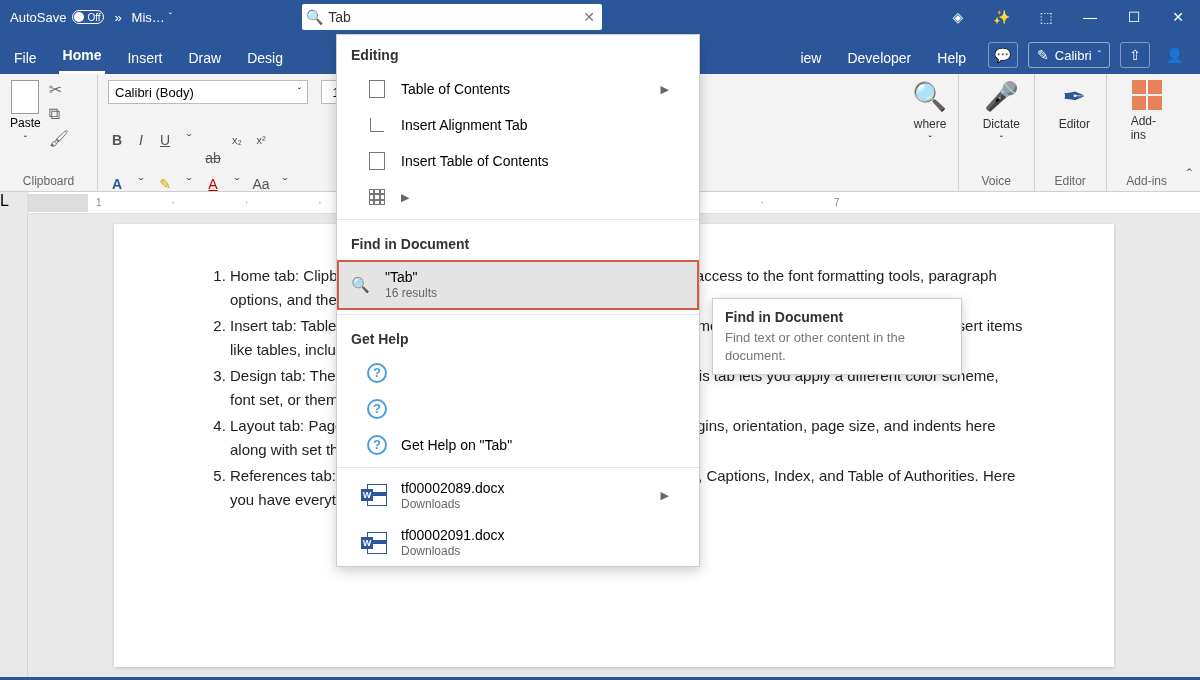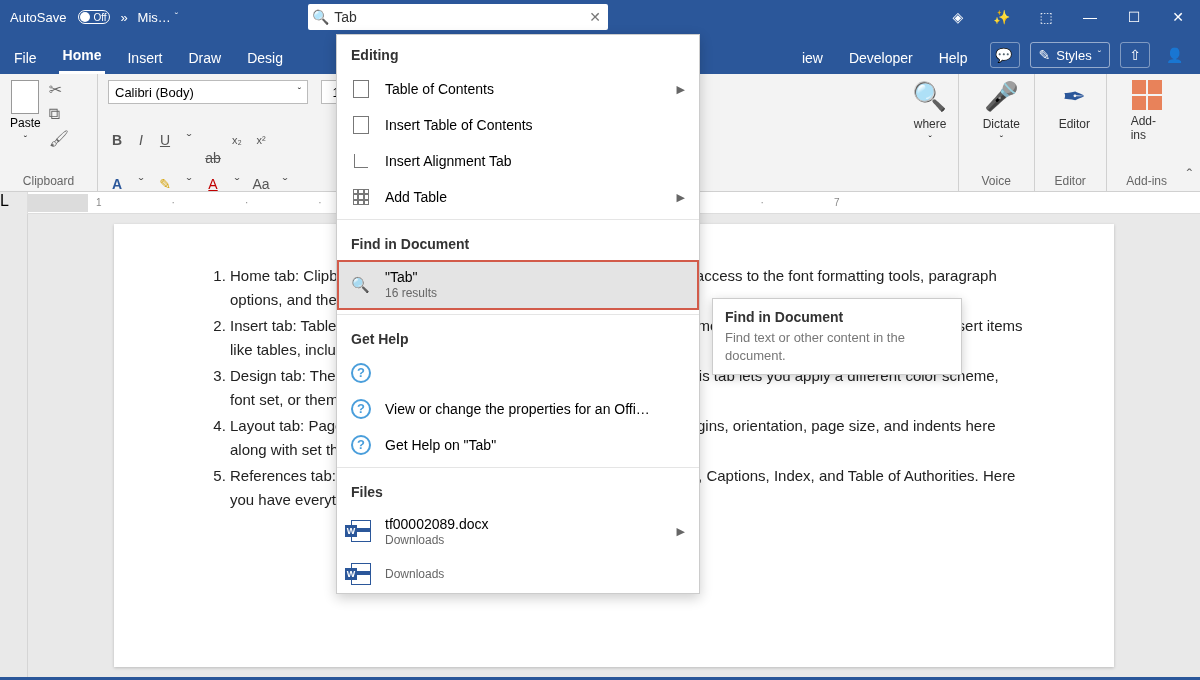--- a/index.html
+++ b/index.html
@@ -1,21 +1,21 @@
 <!DOCTYPE html>
 <html><head>
 <meta charset="utf-8">
 <style>
   * { box-sizing: border-box; margin: 0; padding: 0; font-family: "Segoe UI", Tahoma, sans-serif; }
   body { width: 1200px; height: 680px; overflow: hidden; background: #f3f3f3; position: relative; }
 
   
   .titlebar { height: 34px; background: #2b579a; color: #fff; display: flex; align-items: center; font-size: 13px; }
   .titlebar .left { display:flex; align-items:center; gap:10px; padding:0 10px;}
-  .tb-autosave { display:flex; align-items:center; gap:12px; }
+  .tb-autosave { display:flex; align-items:center; gap:6px; }
   .switch { width:32px; height:14px; border:1px solid #fff; border-radius:7px; display:flex; align-items:center; padding:1px;}
   .switch .knob{ width:10px; height:10px; background:#fff; border-radius:50%; }
   .switch .lbl{ font-size:10px; margin-left:3px; color:#fff;}
   .tb-item { display:flex; align-items:center; gap:4px; }
   .chev { display:inline-block; font-size:10px; }
   .titlebar .center { flex:1; display:flex; justify-content:flex-start; padding-left:120px;}
   .searchbox { width:300px; height:26px; background:#fff; display:flex; align-items:center; border-radius:2px;}
   .searchbox .mag { width:26px; text-align:center; color:#777; font-size:14px;}
   .searchbox input { border:none; outline:none; flex:1; font-size:14px; color:#333;}
   .searchbox .clear{ width:26px; text-align:center; color:#777; font-size:14px; cursor:pointer;}
@@ -74,21 +74,21 @@
   .doc ol{ list-style:decimal; padding-left:36px; font-size:15px; color:#222; line-height:1.6;}
   .doc li{ margin-bottom:2px;}
 
   
   .status{ height:24px; background:#2b579a; color:#fff; display:flex;align-items:center; font-size:12px; padding:0 10px; gap:18px;}
   .status .sp{flex:1;}
 
   
   .searchdrop{ position:absolute; left:336px; top:34px; width:364px; background:#fff; border:1px solid #ccc; box-shadow:0 4px 12px rgba(0,0,0,0.2); z-index:50; font-size:14px;}
   .sd-section-title{ font-weight:600; padding:12px 14px 8px 14px; color:#333;}
-  .sd-item{ display:flex; align-items:center; gap:14px; padding:8px 14px; cursor:pointer;}
+  .sd-item{ display:flex; align-items:center; gap:14px; padding:8px 30px; cursor:pointer;}
   .sd-icon{ width:20px;height:20px;display:flex;align-items:center;justify-content:center;color:#666;}
   .sd-text{ flex:1; }
   .sd-chev{ color:#666; font-size:11px;}
   .sd-hr{ height:1px; background:#e5e5e5; margin:4px 0;}
   .sd-highlight{ background:#e4e4e4; border:2px solid #d25b4a; padding:6px 12px;}
   .sd-highlight .sd-text{ line-height:1.3;}
   .sd-sub{ font-size:12px; color:#666;}
   .sd-file .sd-text{ line-height:1.2;}
   .help-circ{ width:20px;height:20px;border:2px solid #4a9edb;border-radius:50%;color:#4a9edb;display:flex;align-items:center;justify-content:center;font-size:13px;font-weight:600;}
   .fileic{ width:20px;height:22px;border:1px solid #2b579a;background:linear-gradient(#fff 35%, #2b579a 35% 55%, #fff 55%); position:relative;}
@@ -147,21 +147,21 @@
   <div class="menuitem">Draw</div>
   <div class="menuitem">Desig</div>
   <div class="menu-spacer"></div>
   <div class="menuitem" style="margin-left:320px">iew</div>
   <div class="menuitem">Developer</div>
   <div class="menuitem">Help</div>
   <div class="menu-right">
     <div class="menu-icon-btn">💬</div>
     <div class="menu-btn">
       <span class="pencil">✎</span>
-      <span>Styles</span>
+      <span>Calibri</span>
       <span class="chev">ˇ</span>
     </div>
     <div class="menu-icon-btn">⇧</div>
     <div class="menu-icon-btn" style="border:none">👤</div>
   </div>
 </div>
 
 <div class="ribbon">
   <div class="group" style="width:98px">
     <div class="body">
@@ -306,82 +306,80 @@
   <div class="sd-section-title">Editing</div>
   <div class="sd-item">
     <span class="sd-icon">
         <span class="doc-ico"></span>
       </span>
     <span class="sd-text">Table of Contents</span>
     <span class="sd-chev">▶</span>
   </div>
   <div class="sd-item">
     <span class="sd-icon">
+        <span class="tab-ico"></span>
+      </span>
+    <span class="sd-text">Insert Alignment Tab</span>
+  </div>
+  <div class="sd-item">
+    <span class="sd-icon">
         <span class="doc-ico"></span>
       </span>
     <span class="sd-text">Insert Table of Contents</span>
   </div>
   <div class="sd-item">
     <span class="sd-icon">
-        <span class="tab-ico"></span>
-      </span>
-    <span class="sd-text">Insert Alignment Tab</span>
-  </div>
-  <div class="sd-item">
-    <span class="sd-icon">
         <span class="tbl-ico">
           <span></span>
           <span></span>
           <span></span>
           <span></span>
           <span></span>
           <span></span>
           <span></span>
           <span></span>
           <span></span>
         </span>
       </span>
-    <span class="sd-text">Add Table</span>
     <span class="sd-chev">▶</span>
   </div>
   <div class="sd-hr"></div>
   <div class="sd-section-title">Find in Document</div>
   <div class="sd-item sd-highlight">
     <span class="sd-icon mag-ico">🔍</span>
     <span class="sd-text">
       <div>"Tab"</div>
       <div class="sd-sub">16 results</div>
     </span>
   </div>
   <div class="sd-hr"></div>
   <div class="sd-section-title">Get Help</div>
   <div class="sd-item">
     <span class="help-circ">?</span>
   </div>
   <div class="sd-item">
     <span class="help-circ">?</span>
-    <span class="sd-text">View or change the properties for an Offi…</span>
   </div>
   <div class="sd-item">
     <span class="help-circ">?</span>
     <span class="sd-text">Get Help on "Tab"</span>
   </div>
   <div class="sd-hr"></div>
-  <div class="sd-section-title">Files</div>
   <div class="sd-item sd-file">
     <span class="fileic"></span>
     <span class="sd-text">
       <div>tf00002089.docx</div>
       <div class="sd-sub">Downloads</div>
     </span>
     <span class="sd-chev">▶</span>
   </div>
   <div class="sd-item sd-file">
     <span class="fileic"></span>
     <span class="sd-text">
+      <div>tf00002091.docx</div>
       <div class="sd-sub">Downloads</div>
     </span>
   </div>
 </div>
 
 <div class="tooltip">
   <div class="tt-title">Find in Document</div>
   <div class="tt-body">Find text or other content in the document.</div>
 </div>
 

